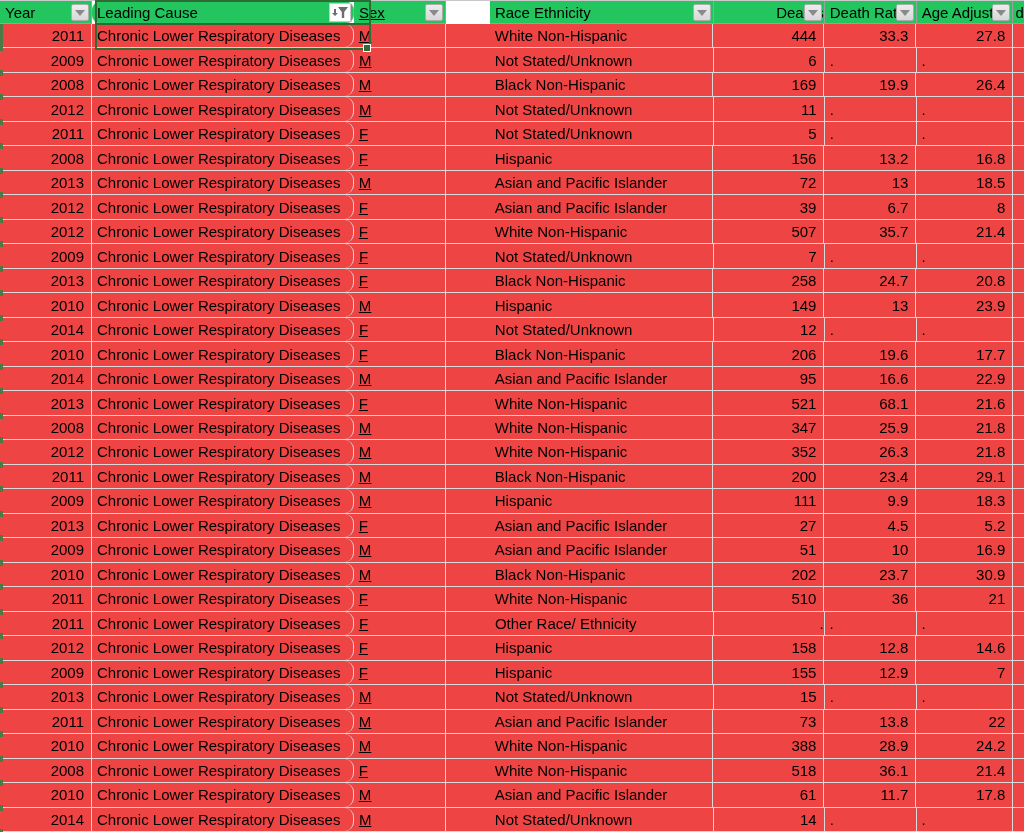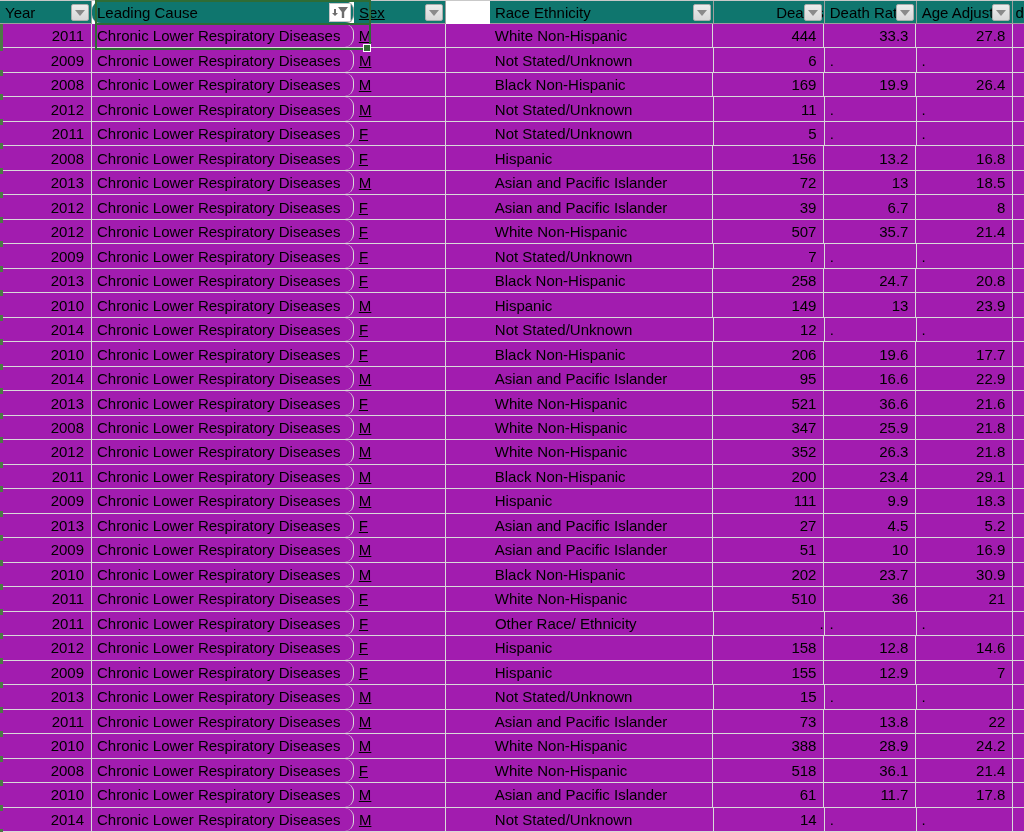--- a/index.html
+++ b/index.html
@@ -9,25 +9,25 @@
     font-family:"Liberation Sans", sans-serif; font-size:15px; color:#000;
     background:#fff;
   }
   
   .hdr {
     position:relative; display:flex; height:24px; border-top:1px solid #c9c9c9;
   }
   .hcell {
     position:relative; height:100%; display:flex; align-items:center;
     border-right:1px solid #9e9e9e; border-bottom:1px solid #9e9e9e;
-    padding-left:5px; white-space:nowrap; overflow:hidden; background:#0f766e;
+    padding-left:5px; white-space:nowrap; overflow:hidden; background:#22c55e;
   }
   
   .tbody { position:relative; }
-  .row { display:flex; height:24.4848px; border-bottom:1px solid #d9d9d9; background:#a21caf; }
+  .row { display:flex; height:24.4848px; border-bottom:1px solid #d9d9d9; background:#ef4444; }
   .cell {
     height:100%; display:flex; align-items:center;
     border-right:1px solid #d9d9d9; white-space:nowrap; overflow:hidden;
   }
   .al { justify-content:flex-start; padding-left:5px; }
   .ar { justify-content:flex-end; padding-right:7px; }
   
   .c0{width:96px;} .c1{width:274px;border-radius:9px;} .c2{width:96px;text-decoration:underline;} .c3{width:234px;margin-left:44px;}
   .c4{width:116px;justify-content:flex-end;} .c5{width:96px;} .c6{width:101px;}
   .c7{width:11px; border-right:none;}
@@ -276,21 +276,21 @@
         <div class="cell c5 ar">16.6</div>
         <div class="cell c6 ar">22.9</div>
         <div class="cell c7 al"></div>
       </div>
       <div class="row">
         <div class="cell c0 ar">2013</div>
         <div class="cell c1 al">Chronic Lower Respiratory Diseases</div>
         <div class="cell c2 al">F</div>
         <div class="cell c3 al">White Non-Hispanic</div>
         <div class="cell c4 ar">521</div>
-        <div class="cell c5 ar">36.6</div>
+        <div class="cell c5 ar">68.1</div>
         <div class="cell c6 ar">21.6</div>
         <div class="cell c7 al"></div>
       </div>
       <div class="row">
         <div class="cell c0 ar">2008</div>
         <div class="cell c1 al">Chronic Lower Respiratory Diseases</div>
         <div class="cell c2 al">M</div>
         <div class="cell c3 al">White Non-Hispanic</div>
         <div class="cell c4 ar">347</div>
         <div class="cell c5 ar">25.9</div>

